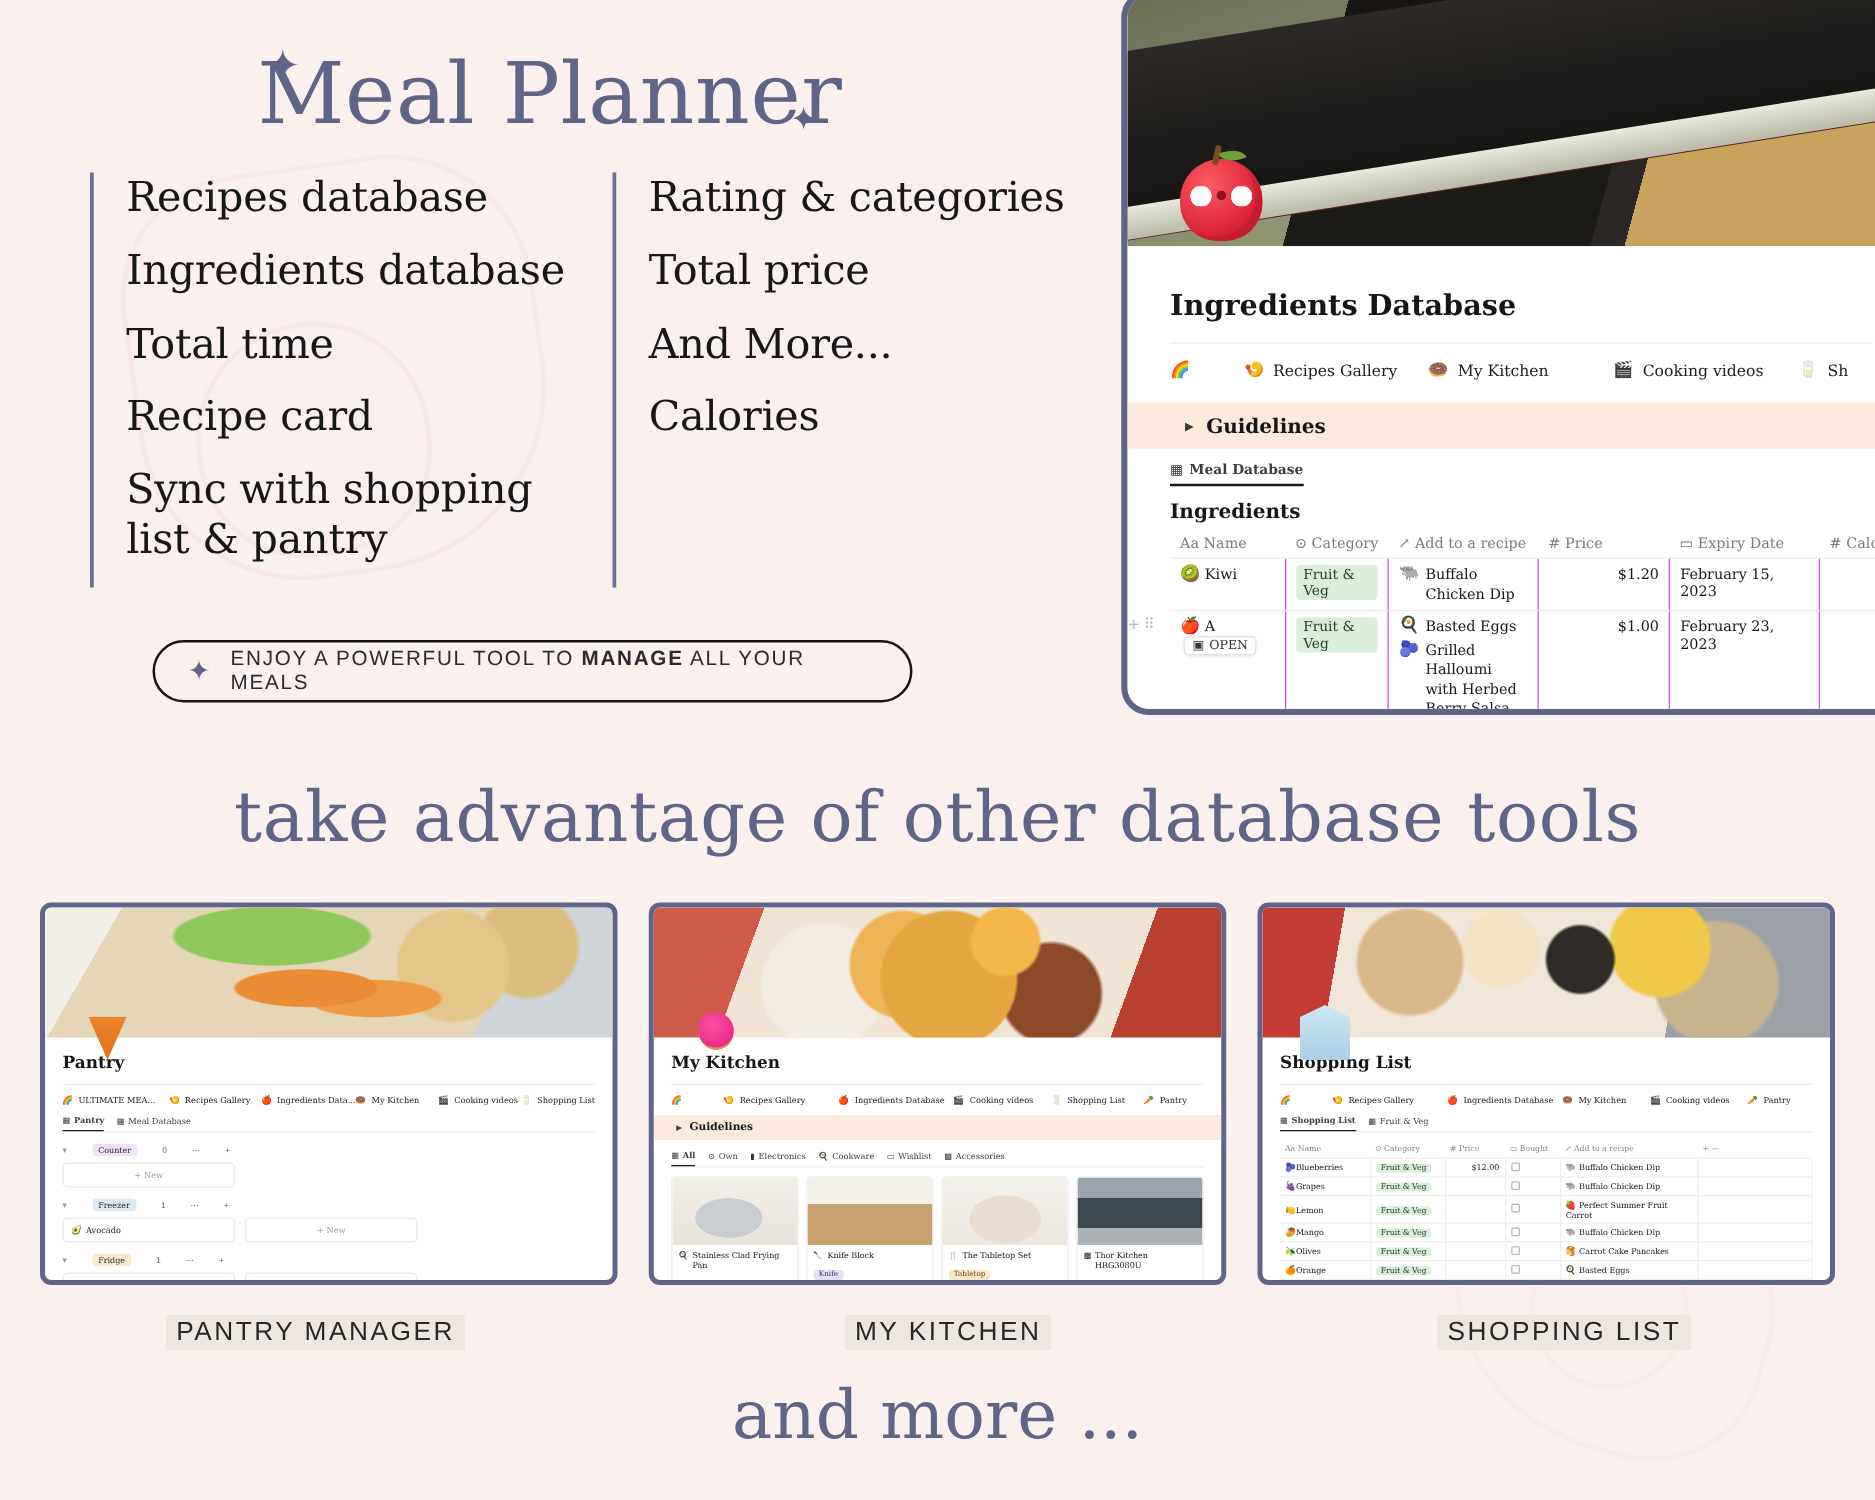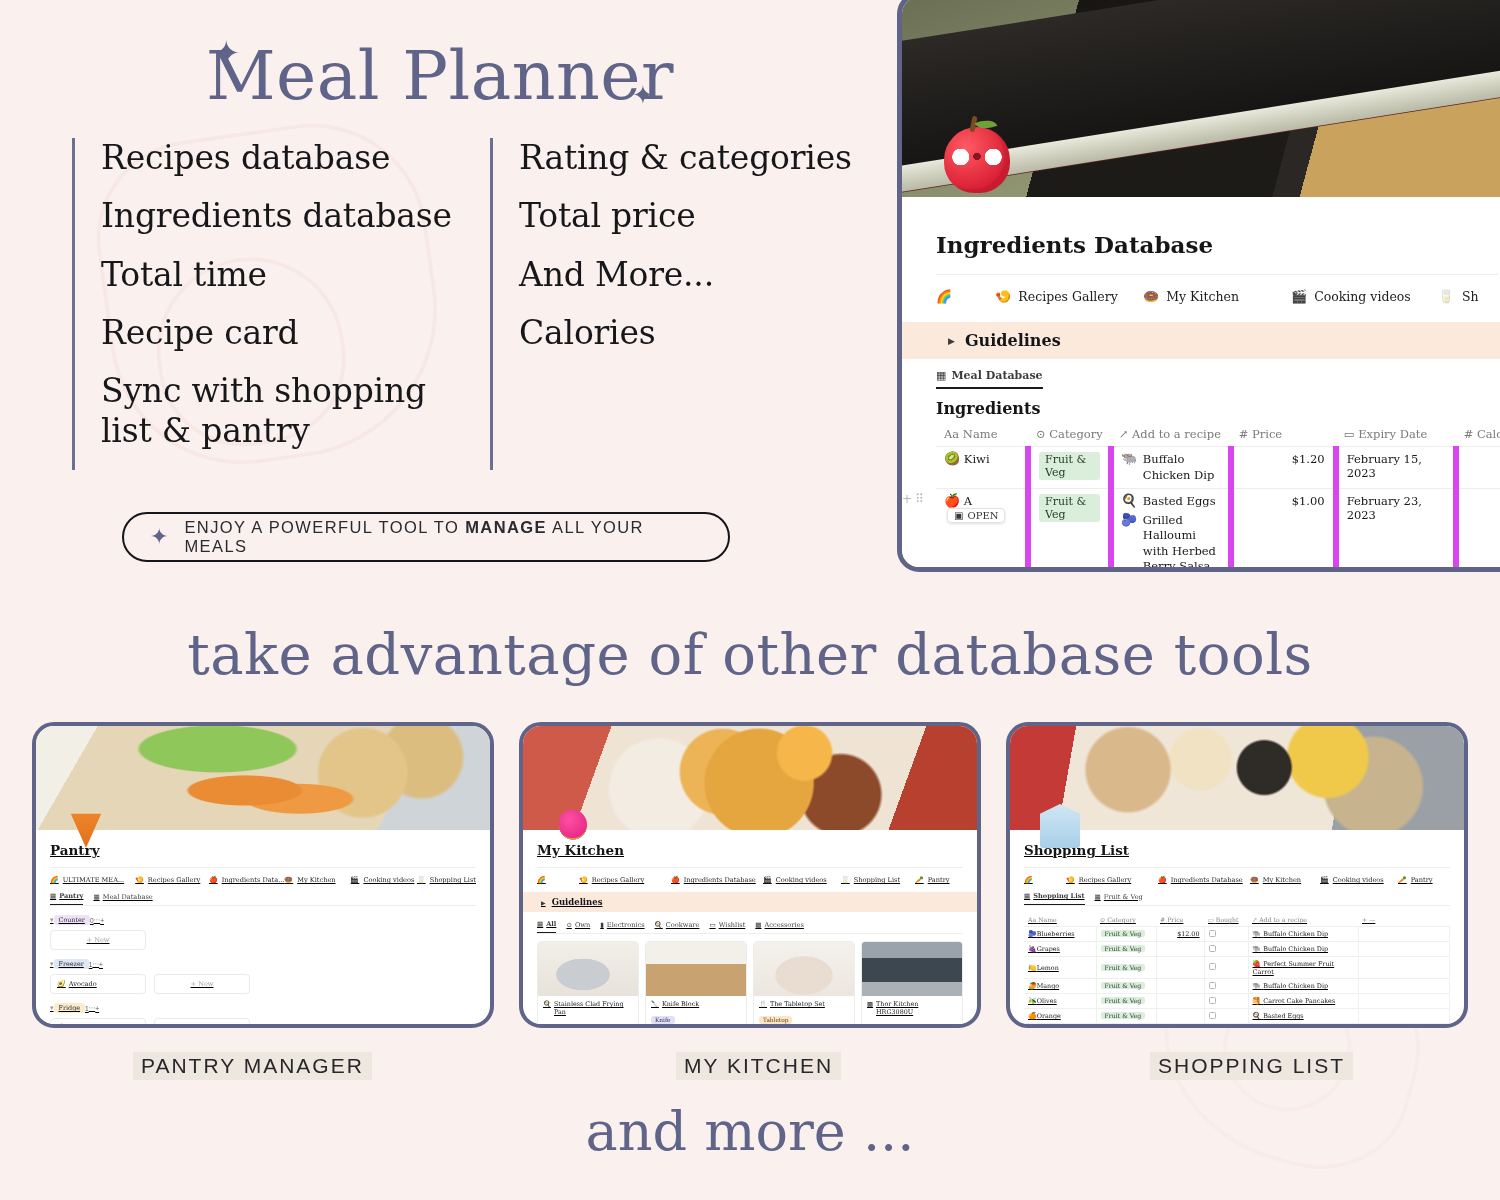--- a/index.html
+++ b/index.html
@@ -154,21 +154,21 @@
     font-family:"DejaVu Serif", serif; font-weight:700; font-size:16px;
     color:#161616; margin: 10px 0 4px 0;
   }
   table.nt { width: 640px; border-collapse: collapse; font-family:"DejaVu Serif", serif; }
   table.nt th {
     font-size: 11.5px; font-weight: 400; color: #7a7a78; text-align:left;
     padding: 5px 8px; border-bottom: 1px solid #ededec; white-space:nowrap;
   }
   table.nt td {
     font-size: 11.5px; color: #17171a; padding: 5px 8px;
-    border-bottom: 1px solid #ededec; border-right: 6px solid #d946ef;
+    border-bottom: 1px solid #ededec; border-right: 1px solid #d946ef;
     vertical-align: top;
   }
   .pill-green {
     background:#dbeddb; color:#1f3d25; border-radius:3px;
     padding: 1px 6px; font-size: 11px; display:inline-block;
   }
   .num { text-align: right; }
   .recipe-line { display:flex; gap:5px; align-items:flex-start; line-height:1.35; }
   .open-chip {
     display:inline-flex; align-items:center; gap:4px; border:1px solid #e3e3e1;
@@ -181,21 +181,21 @@
   .mid-head {
     position: absolute; left: 0; top: 622px; width: 1500px; text-align:center;
     font-family: "DejaVu Serif", serif; font-size: 56px; color: #5f6488;
     letter-spacing: .5px;
   }
 
   
   .cards { position:absolute; left:0; top: 722px; width:1500px; }
   .card {
     position:absolute; width: 462px; height: 306px;
-    border: 4px solid #5f6488; border-radius: 22px; overflow:hidden; background:#fff;text-decoration:underline;
+    border: 4px solid #5f6488; border-radius: 9px; overflow:hidden; background:#fff;
   }
   .card.c1 { left: 32px; }
   .card.c2 { left: 519px; }
   .card.c3 { left: 1006px; }
 
   .card-cover { height: 104px; position:relative; }
   .cover-veg {
     position:absolute; inset:0;
     background:
       radial-gradient(ellipse at 46% 62%, #e98c33 0 16%, transparent 17%),
@@ -266,32 +266,32 @@
   .emo-s { font-size: 7px; }
   .card-tabs { display:flex; gap:10px; margin-top:8px; border-bottom:1px solid #eee; }
   .card-tab {
     font-size:6.6px; color:#3d3d3d; padding-bottom:4px; display:flex; gap:3px;
     align-items:center; font-family:"DejaVu Serif", serif;
   }
   .card-tab.active { border-bottom:1.6px solid #1a1a1a; font-weight:700; }
 
   
   .pg { margin-top: 9px; }
-  .pg-head { display:flex; align-items:center; gap:0; font-size:6.6px; color:#555; }
+  .pg-head { display:flex; align-items:center; gap:20px; font-size:6.6px; color:#555; }
   .pg-dot { font-size:7px; color:#9a9a9a; }
   .chip {
     border-radius:3px; padding: 1px 5px; font-size:6.4px; color:#2b2b2b;
     font-family:"DejaVu Serif", serif;
   }
   .chip.counter { background:#efe2f7; }
   .chip.freezer { background:#dce8f6; }
   .chip.fridge  { background:#faeccd; }
   .pg-row { display:flex; gap:8px; margin-top:5px; }
   .cellbox {
-    width: 96px; height: 20px; border:1px solid #e9e9e8; border-radius:4px;
+    width: 138px; height: 20px; border:1px solid #e9e9e8; border-radius:4px;
     display:flex; align-items:center; padding: 0 6px; font-size:6.6px;
     color:#1e1e1e; font-family:"DejaVu Serif", serif; gap:3px; background:#fff;
   }
   .cellnew { color:#a0a0a0; justify-content:center; }
 
   
   .gl-s {
     margin: 8px -14px 0 -14px; padding: 5px 18px; background:#fbe9dc;
     display:flex; align-items:center; gap:6px;
   }

